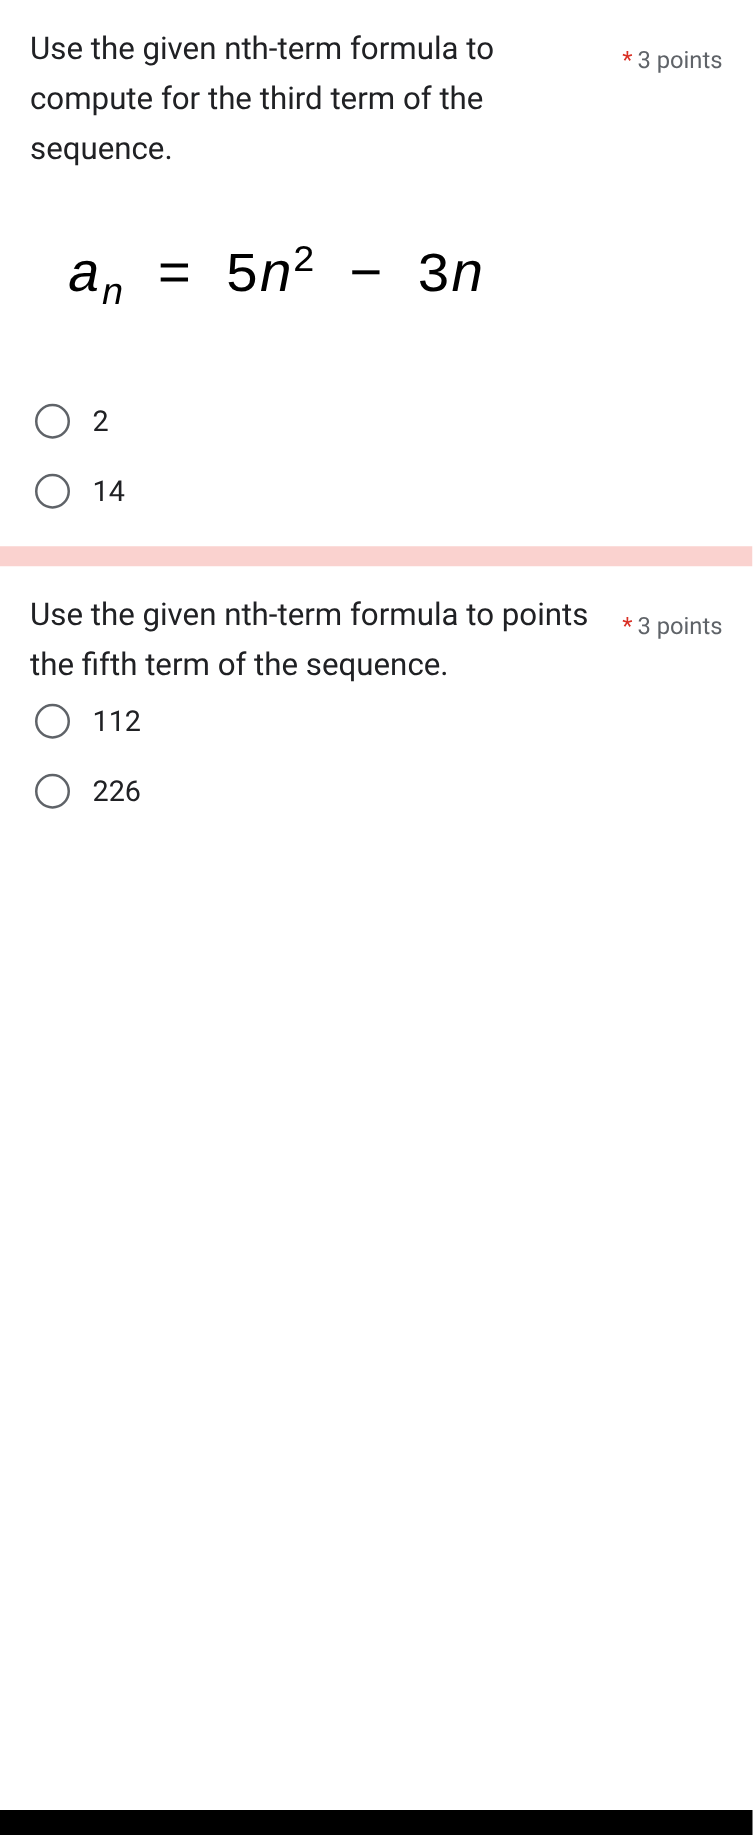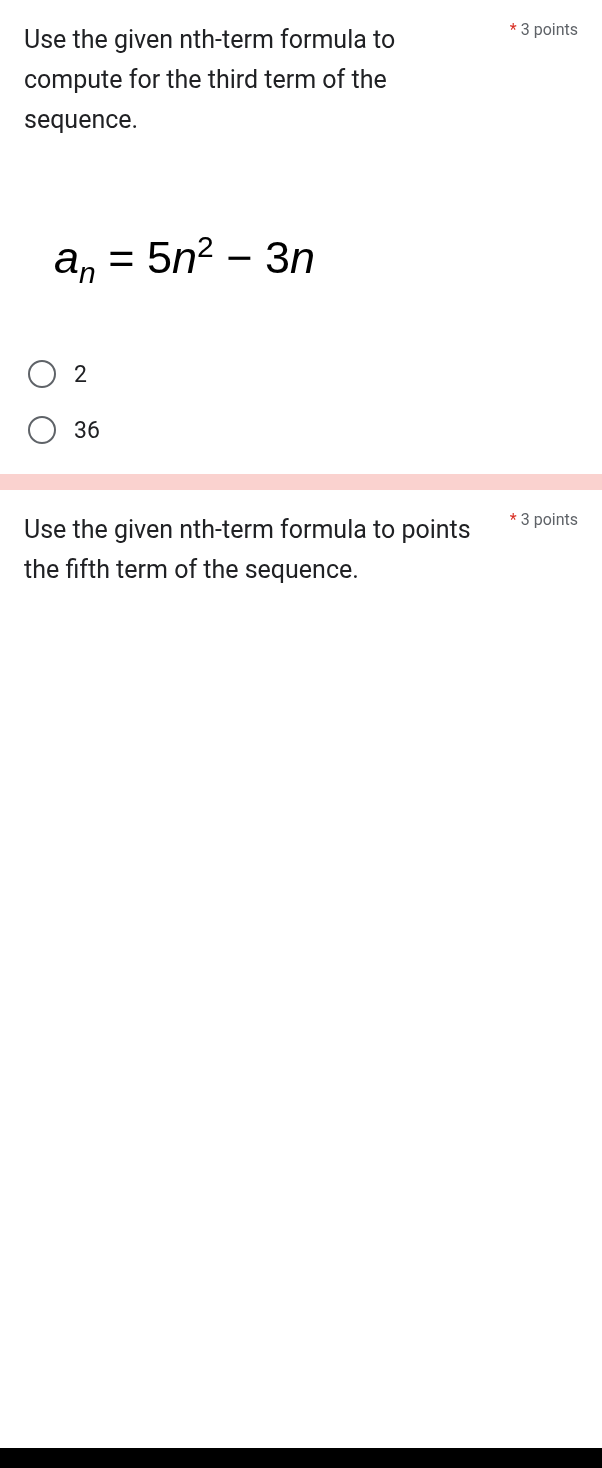--- a/index.html
+++ b/index.html
@@ -25,32 +25,32 @@
     }
     .question-text {
       font-size: 25px;
       line-height: 1.6;
       color: #202124;
       flex: 1;
       padding-right: 16px;
     }
     .points-label {
       color: #5f6368;
-      font-size: 16px;
+      font-size: 19px;
       white-space: nowrap;
-      margin-top: 0;
+      margin-top: 16px;
     }
     .required-star {
       color: #d93025;
       margin-right: 4px;
     }
     .formula-container {
-      margin: 90px 0 70px 30px;
+      margin: 53px 0 70px 30px;
       font-size: 45px;
-      font-family: Liberation Sans, sans-serif;
+      font-family: Liberation Mono, monospace;
       font-style: italic;
     }
     .formula-container .sub {
       font-size: 30px;
       vertical-align: sub;
       font-style: italic;
     }
     .formula-container .sup {
       font-size: 30px;
       vertical-align: super;
@@ -132,29 +132,39 @@
     <span class="num"> = </span>
     <span class="num">5</span><span>n</span><span class="sup">2</span><span class="num"> − </span><span class="num">3</span><span>n</span>
   </div>
   <div class="options">
     <div class="option">
       <div class="radio-circle"></div>
       <div class="option-label">2</div>
     </div>
     <div class="option">
       <div class="radio-circle"></div>
-      <div class="option-label">36</div>
+      <div class="option-label">14</div>
     </div>
   </div>
 </div>
 
 <div class="divider"></div>
 
 <div class="question-block q2">
   <div class="question-header">
     <div class="question-text">Use the given nth-term formula to points the fifth term of the sequence.</div>
     <div class="points-label">
       <span class="required-star">*</span><span>3 points</span>
     </div>
   </div>
+  <div class="options">
+    <div class="option">
+      <div class="radio-circle"></div>
+      <div class="option-label">112</div>
+    </div>
+    <div class="option">
+      <div class="radio-circle"></div>
+      <div class="option-label">226</div>
+    </div>
+  </div>
 </div>
 
 <div class="bottom-bar"></div>
 
 </body></html>

